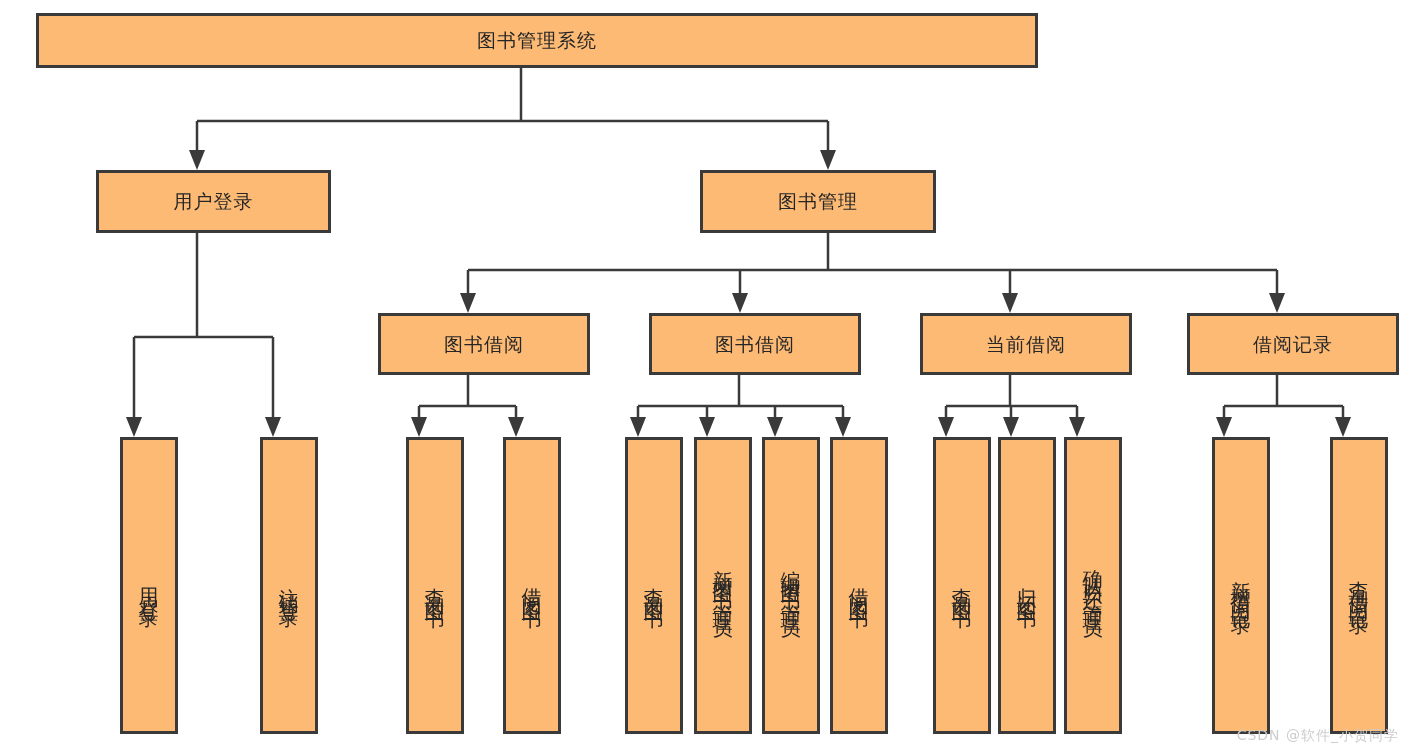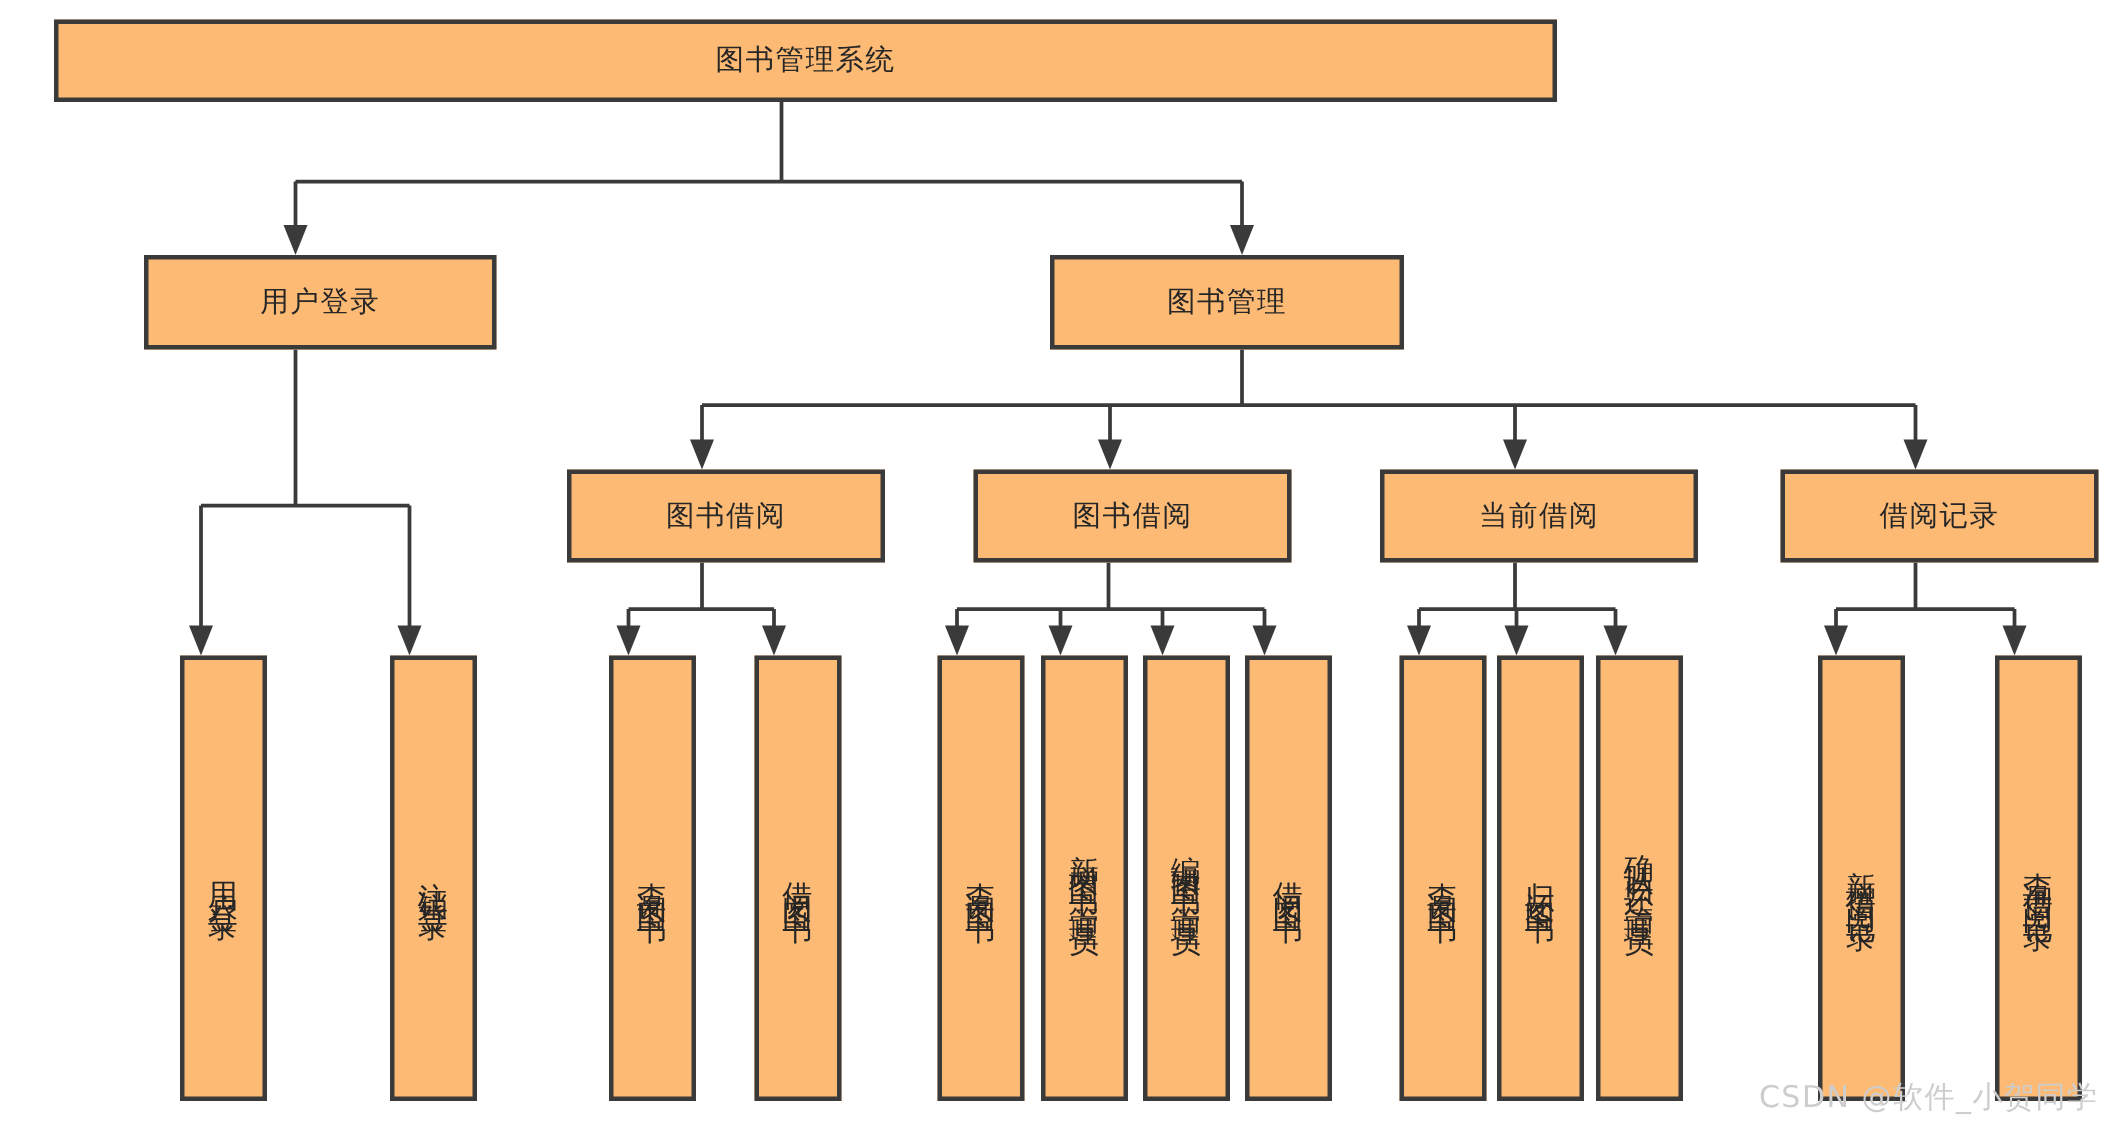--- a/index.html
+++ b/index.html
@@ -45,21 +45,21 @@
     text-orientation: mixed;
     font-size: 20px;
     letter-spacing: 7px;
     line-height: 1;
     padding: 6px 0;
   }
   .watermark {
     position: absolute;
     right: 6px;
     bottom: 2px;
-    font-size: 20px;
+    font-size: 14px;
     color: #cdcdcd;
     letter-spacing: 1px;
     z-index: 10;
     white-space: nowrap;
   }
 </style>
 </head>
 <body>
 
 <div class="stage">

